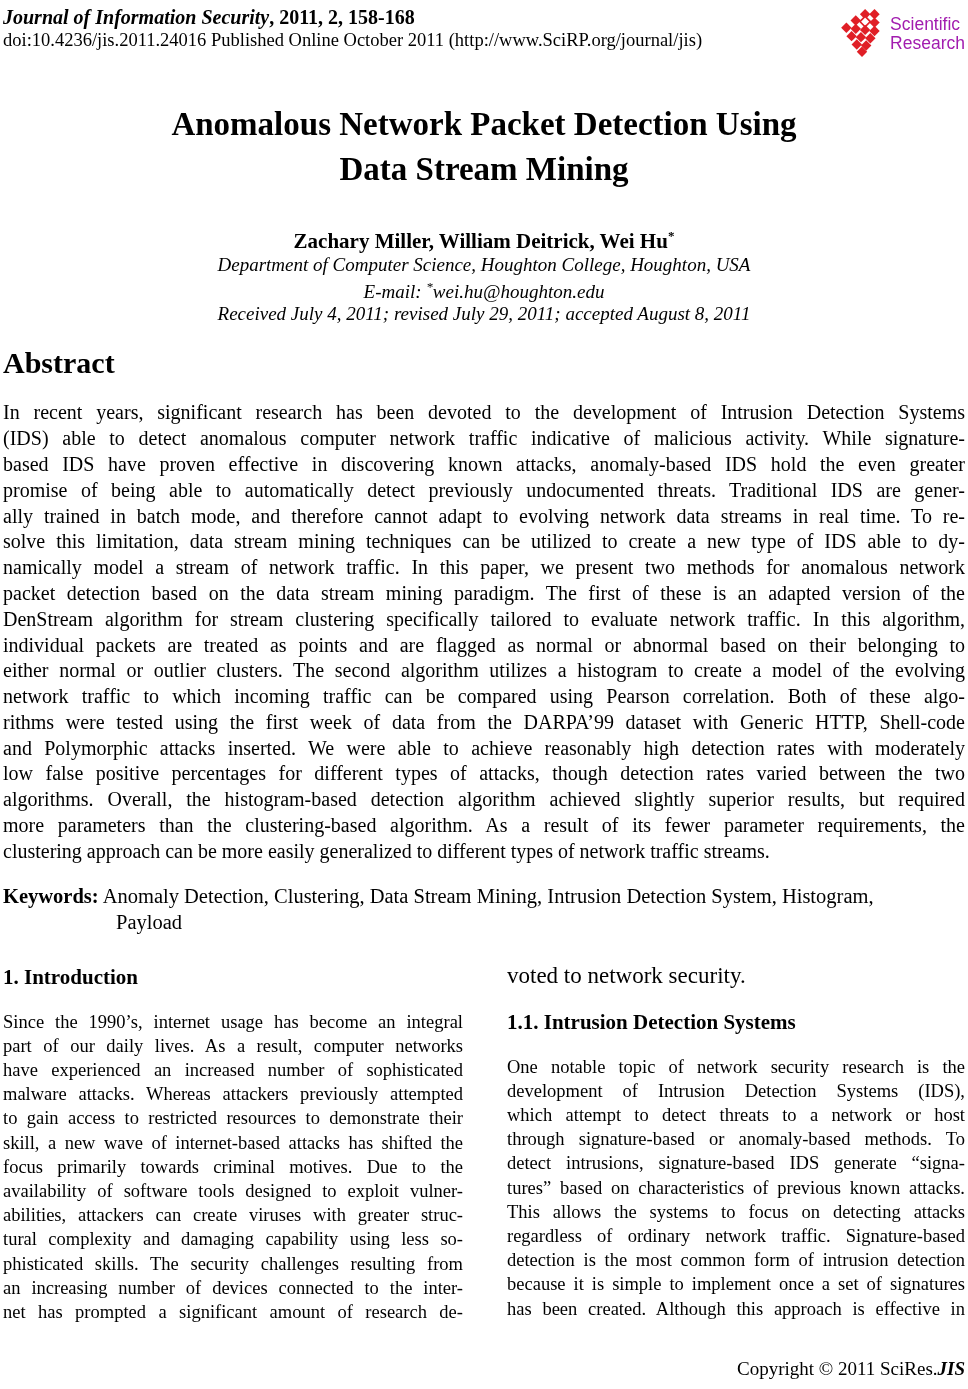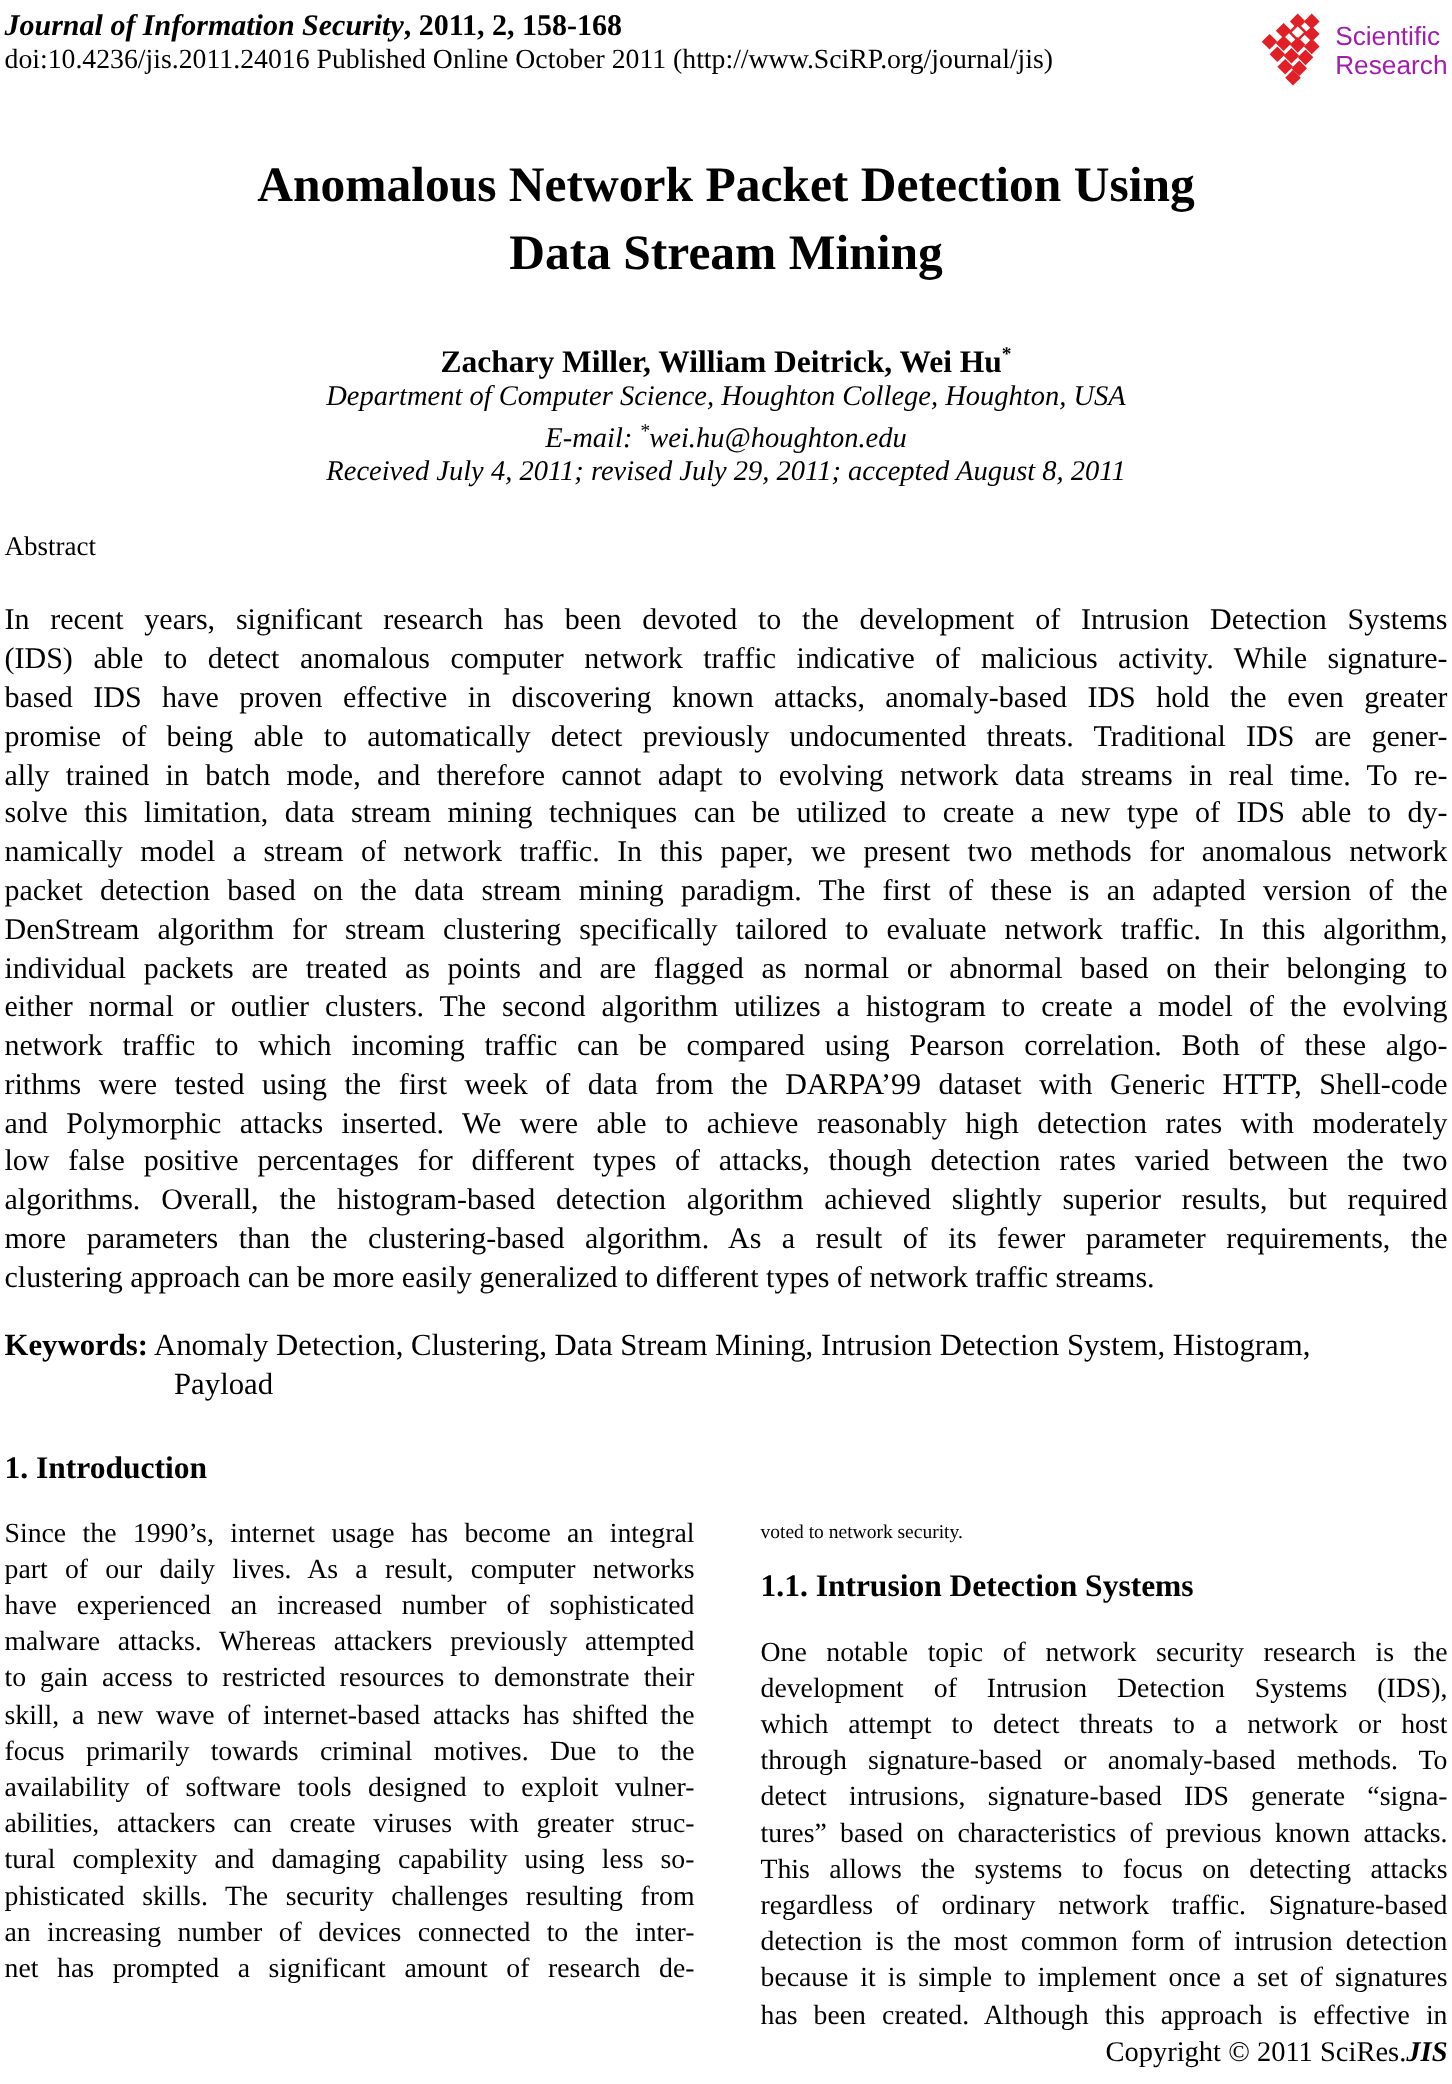--- a/index.html
+++ b/index.html
@@ -26,34 +26,34 @@
     font-family:"Liberation Sans", sans-serif;
     font-size:17.5px;line-height:19px;color:#3d3d3d;margin-top:7px;
   }
   
   .title{margin-top:44px;text-align:center;font-weight:bold;font-size:33px;line-height:45px;}
   .authors{margin-top:31px;text-align:center;}
   .names{font-weight:bold;font-size:21px;line-height:25px;}
   .names sup,.email sup{font-size:13px;}
   .affil,.email,.dates{font-style:italic;font-size:19px;line-height:22px;}
   
-  .abs-head{margin-top:25px;font-weight:normal;font-size:18px;line-height:26px;}
+  .abs-head{margin-top:25px;font-weight:bold;font-size:30px;line-height:26px;}
   .abs-body{margin-top:25px;font-size:20px;--lh:25.8px;}
   
   .keywords{margin-top:17px;font-size:20.5px;line-height:26px;}
   .kw-label{font-weight:bold;}
   .kw-line2{margin-left:113px;}
   
   .cols{margin-top:29px;display:flex;justify-content:space-between;gap:36px;}
   .col-l{width:460px;}
   .col-r{width:458px;}
   .sec-head{font-weight:bold;font-size:21px;line-height:26px;}
   .col-para{margin-top:22px;font-size:18.5px;--lh:24.2px;}
-  .cont-line{font-size:13px;line-height:24px;margin-top:44px;}
-  .col-r .sec-head{margin-top:11px;}
+  .cont-line{font-size:23px;line-height:24px;}
+  .col-r .sec-head{margin-top:21px;}
   
   .jlines .jline{height:var(--lh);overflow:hidden;white-space:normal;}
   .jlines .jline.just{text-align:justify;text-align-last:justify;}
   
   .footer{
     position:absolute;left:3px;right:3px;bottom:9px;
     display:flex;justify-content:flex-end;align-items:baseline;
     font-size:19px;
   }
   .jis{font-weight:bold;font-style:italic;}

